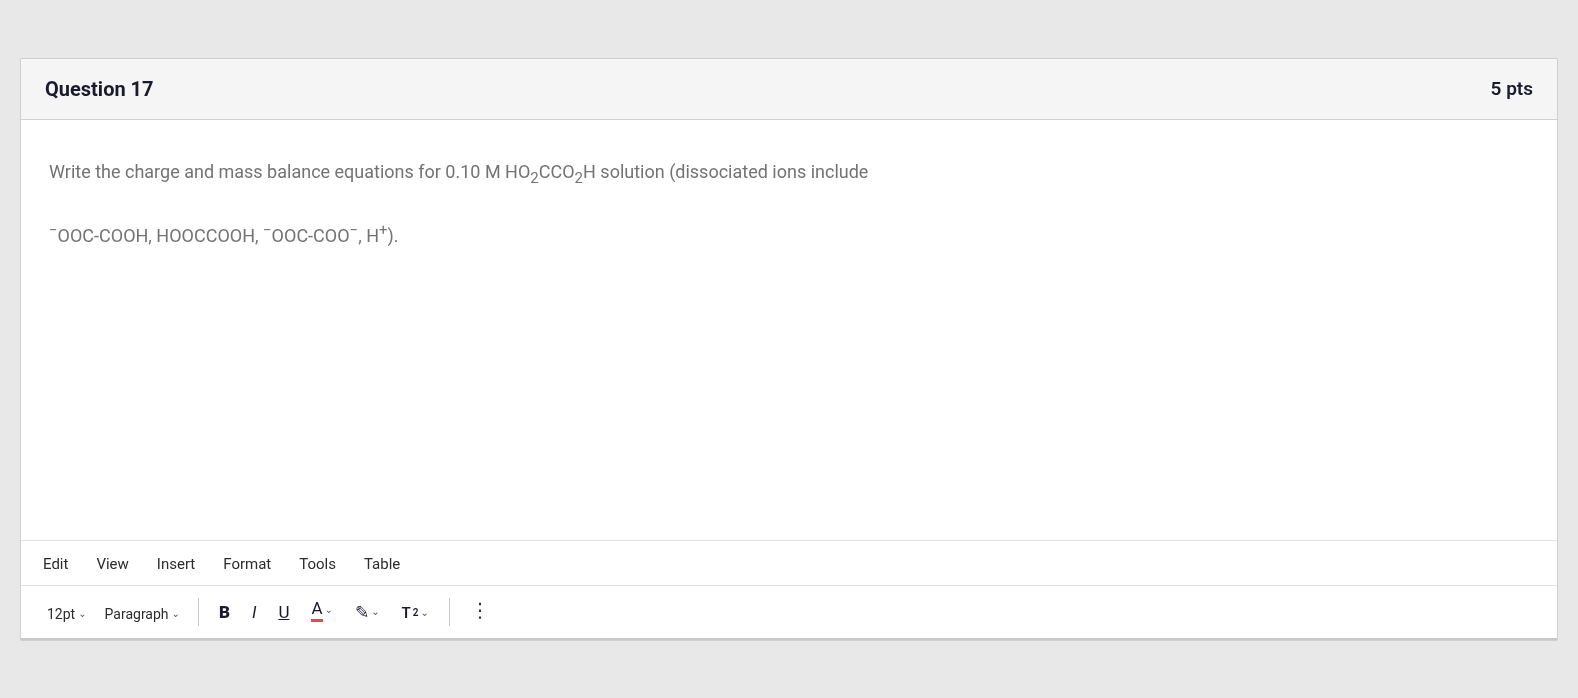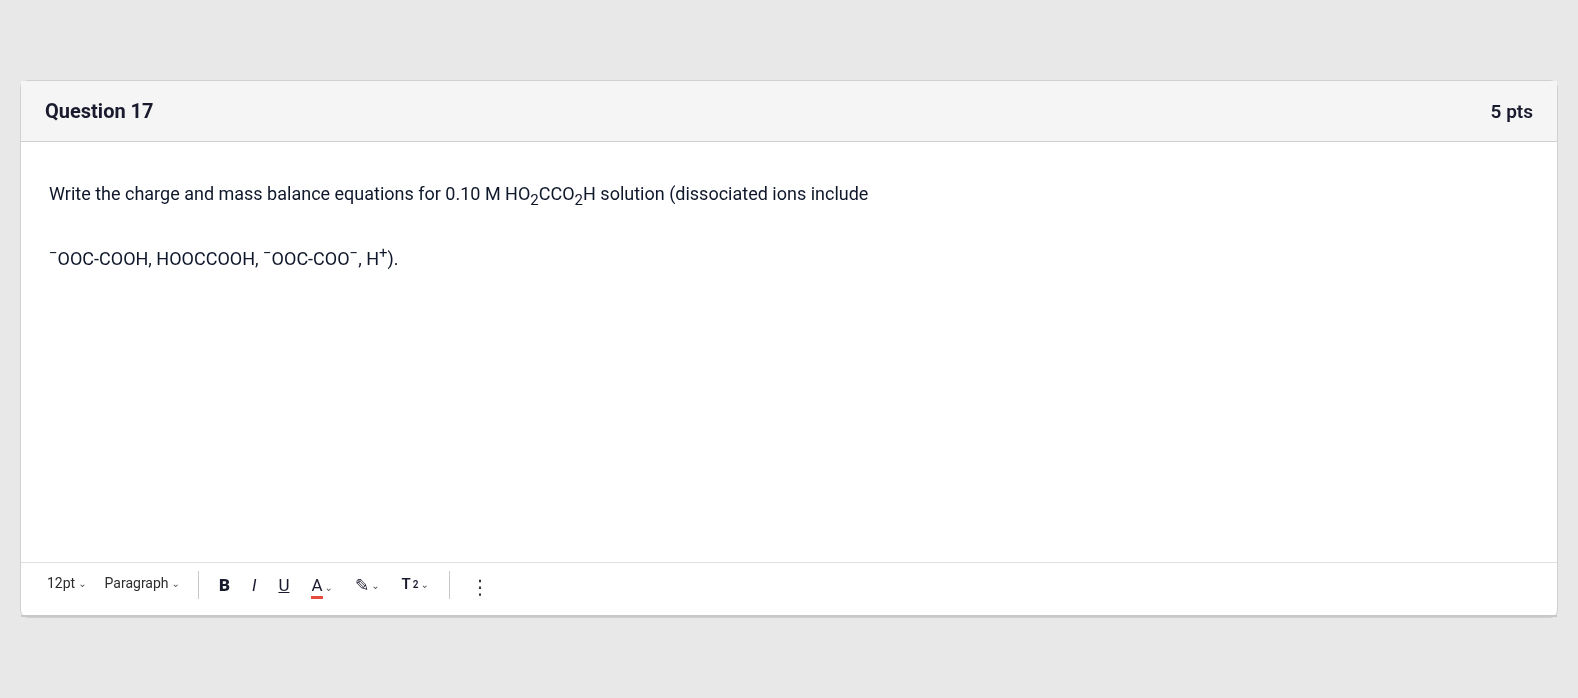--- a/index.html
+++ b/index.html
@@ -14,21 +14,21 @@
       display: flex;
       justify-content: center;
       align-items: center;
       min-height: 100vh;
       padding: 20px;
     }
 
     .question-container {
       background: #ffffff;
       border: 1px solid #d0d0d0;
-      border-radius: 8px;
+      border-radius: 1px;
       width: 1540px;
       max-width: 100%;
     }
 
     .question-header {
       background: #f5f5f5;
       border-bottom: 1px solid #d0d0d0;
       padding: 18px 24px;
       display: flex;
       justify-content: space-between;
@@ -47,21 +47,21 @@
       color: #1a1a2e;
     }
 
     .question-body {
       padding: 36px 28px 24px 28px;
       min-height: 420px;
     }
 
     .question-text {
       font-size: 18px;
-      color: #0f172a;
+      color: #737373;
       line-height: 1.8;
     }
 
     .editor-toolbar-top {
       padding: 10px 20px 8px 20px;
       border-top: 1px solid #e0e0e0;
       display: flex;
       gap: 24px;
       align-items: center;
     }
@@ -70,21 +70,21 @@
       font-size: 15px;
       color: #2c2c2c;
       cursor: pointer;
       padding: 4px 2px;
     }
 
     .editor-toolbar-bottom {
       padding: 8px 20px 12px 20px;
       border-top: 1px solid #e0e0e0;
       display: flex;
-      align-items: flex-start;
+      align-items: flex-end;
       gap: 6px;
     }
 
     .toolbar-select {
       display: flex;
       align-items: center;
       gap: 3px;
       cursor: pointer;
       font-size: 14px;
       color: #2c2c2c;
@@ -183,20 +183,28 @@
   </div>
 
   <div class="question-body">
     <p class="question-text">
       Write the charge and mass balance equations for 0.10 M HO<sub>2</sub>CCO<sub>2</sub>H solution (dissociated ions include
       <br><br>
       <sup>−</sup>OOC-COOH, HOOCCOOH, <sup>−</sup>OOC-COO<sup>−</sup>, H<sup>+</sup>).
     </p>
   </div>
 
+  <div class="editor-toolbar-top">
+    <span class="toolbar-menu-item">Edit</span>
+    <span class="toolbar-menu-item">View</span>
+    <span class="toolbar-menu-item">Insert</span>
+    <span class="toolbar-menu-item">Format</span>
+    <span class="toolbar-menu-item">Tools</span>
+    <span class="toolbar-menu-item">Table</span>
+  </div>
 
   <div class="editor-toolbar-bottom">
 
     <div class="toolbar-select">
       <span>12pt</span>
       <span class="chevron-small">⌄</span>
     </div>
 
     <div class="toolbar-select">
       <span>Paragraph</span>

